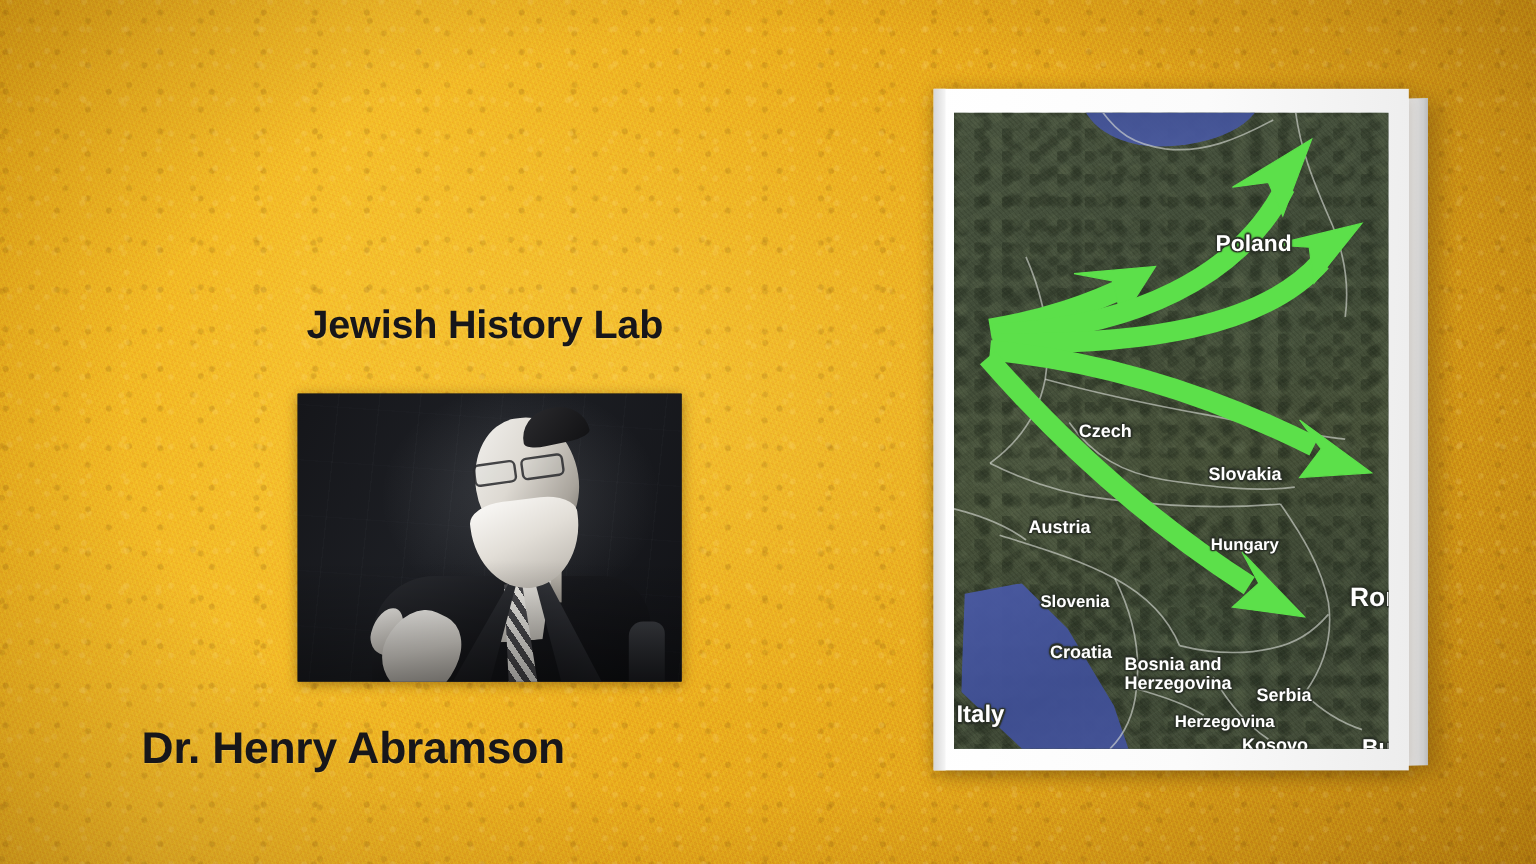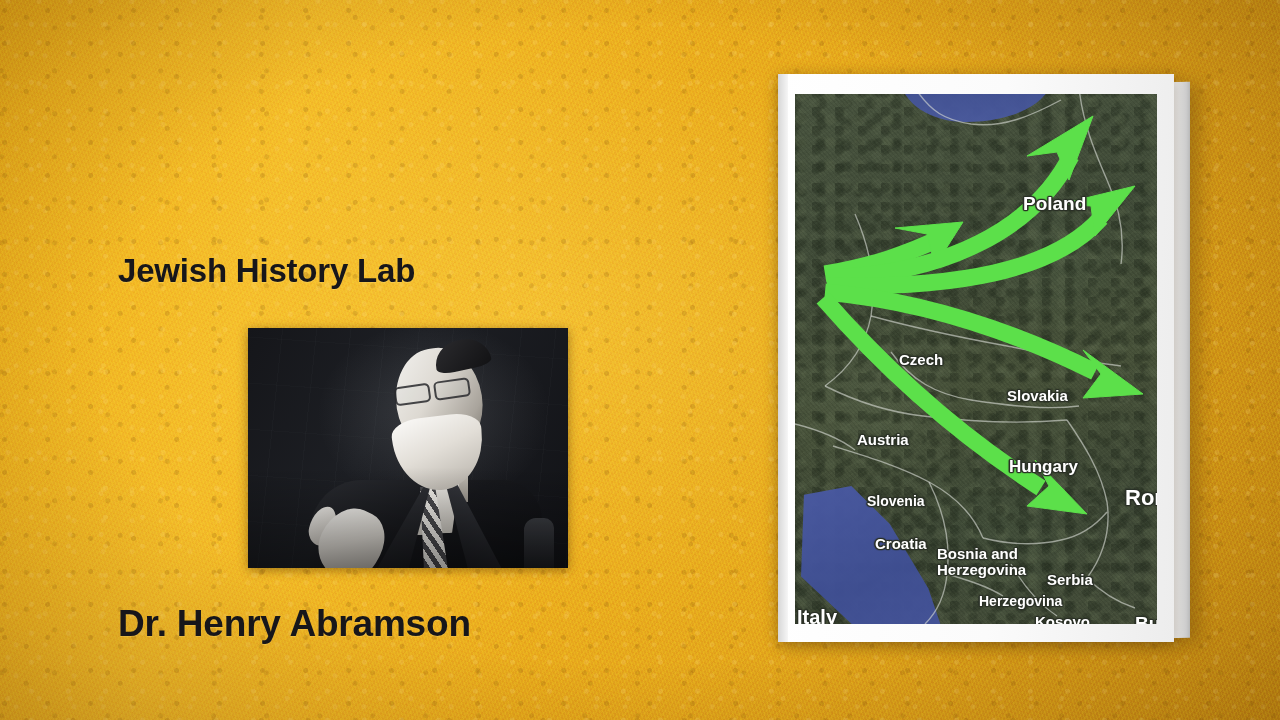--- a/index.html
+++ b/index.html
@@ -50,20 +50,21 @@
   
   .title{
     position:absolute;left:118px;top:104px;width:620px;
     font-size:45px;font-weight:700;line-height:1.32;
     color:#141316;letter-spacing:-.4px;
     text-shadow:0 1px 0 rgba(255,225,140,.30);
   }
   .title .l2{display:block;}
   .subtitle{
     position:absolute;left:118px;top:252px;width:572px;
+    text-align:center;
     font-size:33px;font-weight:700;color:#17161a;letter-spacing:-.2px;
     text-shadow:0 1px 0 rgba(255,225,140,.28);
   }
   .presenter{
     position:absolute;left:118px;top:603px;width:572px;
     text-align:left;
     font-size:37px;font-weight:700;color:#17161a;letter-spacing:-.2px;
     text-shadow:0 1px 0 rgba(255,225,140,.26);
   }
 
@@ -331,33 +332,33 @@
 
             <path d="M 30 198 C 140 208 232 244 300 278" stroke-width="17"></path>
             <polygon points="348,300 288,304 306,280 288,256"></polygon>
 
             <path d="M 28 204 C 96 282 168 344 246 394" stroke-width="17"></path>
             <polygon points="292,420 232,412 254,392 240,366"></polygon>
           </g>
         </svg>
 
         <div class="map-labels">
-          <div class="mlabel" style="left:188px;top:100px;font-size:19px;padding-left:40px;">Poland</div>
+          <div class="mlabel" style="left:178px;top:100px;font-size:19px;padding-left:40px;">Poland</div>
           <div class="mlabel" style="left:104px;top:258px;font-size:15px;">Czech</div>
           <div class="mlabel" style="left:212px;top:294px;font-size:15px;">Slovakia</div>
           <div class="mlabel" style="left:62px;top:338px;font-size:15px;">Austria</div>
-          <div class="mlabel" style="left:214px;top:364px;font-size:17px;">Hungary</div>
+          <div class="mlabel" style="left:214px;top:352px;font-size:14px;">Hungary</div>
           <div class="mlabel" style="left:72px;top:400px;font-size:14px;">Slovenia</div>
           <div class="mlabel" style="left:80px;top:442px;font-size:15px;">Croatia</div>
           <div class="mlabel" style="left:142px;top:452px;font-size:15px;text-align:left;">Bosnia and
 Herzegovina</div>
           <div class="mlabel" style="left:252px;top:478px;font-size:15px;">Serbia</div>
           <div class="mlabel" style="left:184px;top:500px;font-size:14px;">Herzegovina</div>
           <div class="mlabel" style="left:240px;top:520px;font-size:15px;">Kosovo</div>
-          <div class="mlabel" style="left:2px;top:492px;font-size:20px;margin-top:21px;">Italy</div>
+          <div class="mlabel" style="left:2px;top:492px;font-size:20px;">Italy</div>
           <div class="mlabel" style="left:330px;top:392px;font-size:22px;">Rom</div>
           <div class="mlabel" style="left:340px;top:520px;font-size:19px;">Bul</div>
         </div>
       </div>
     </div>
   </div>
 
 </div>
 
 </body></html>

